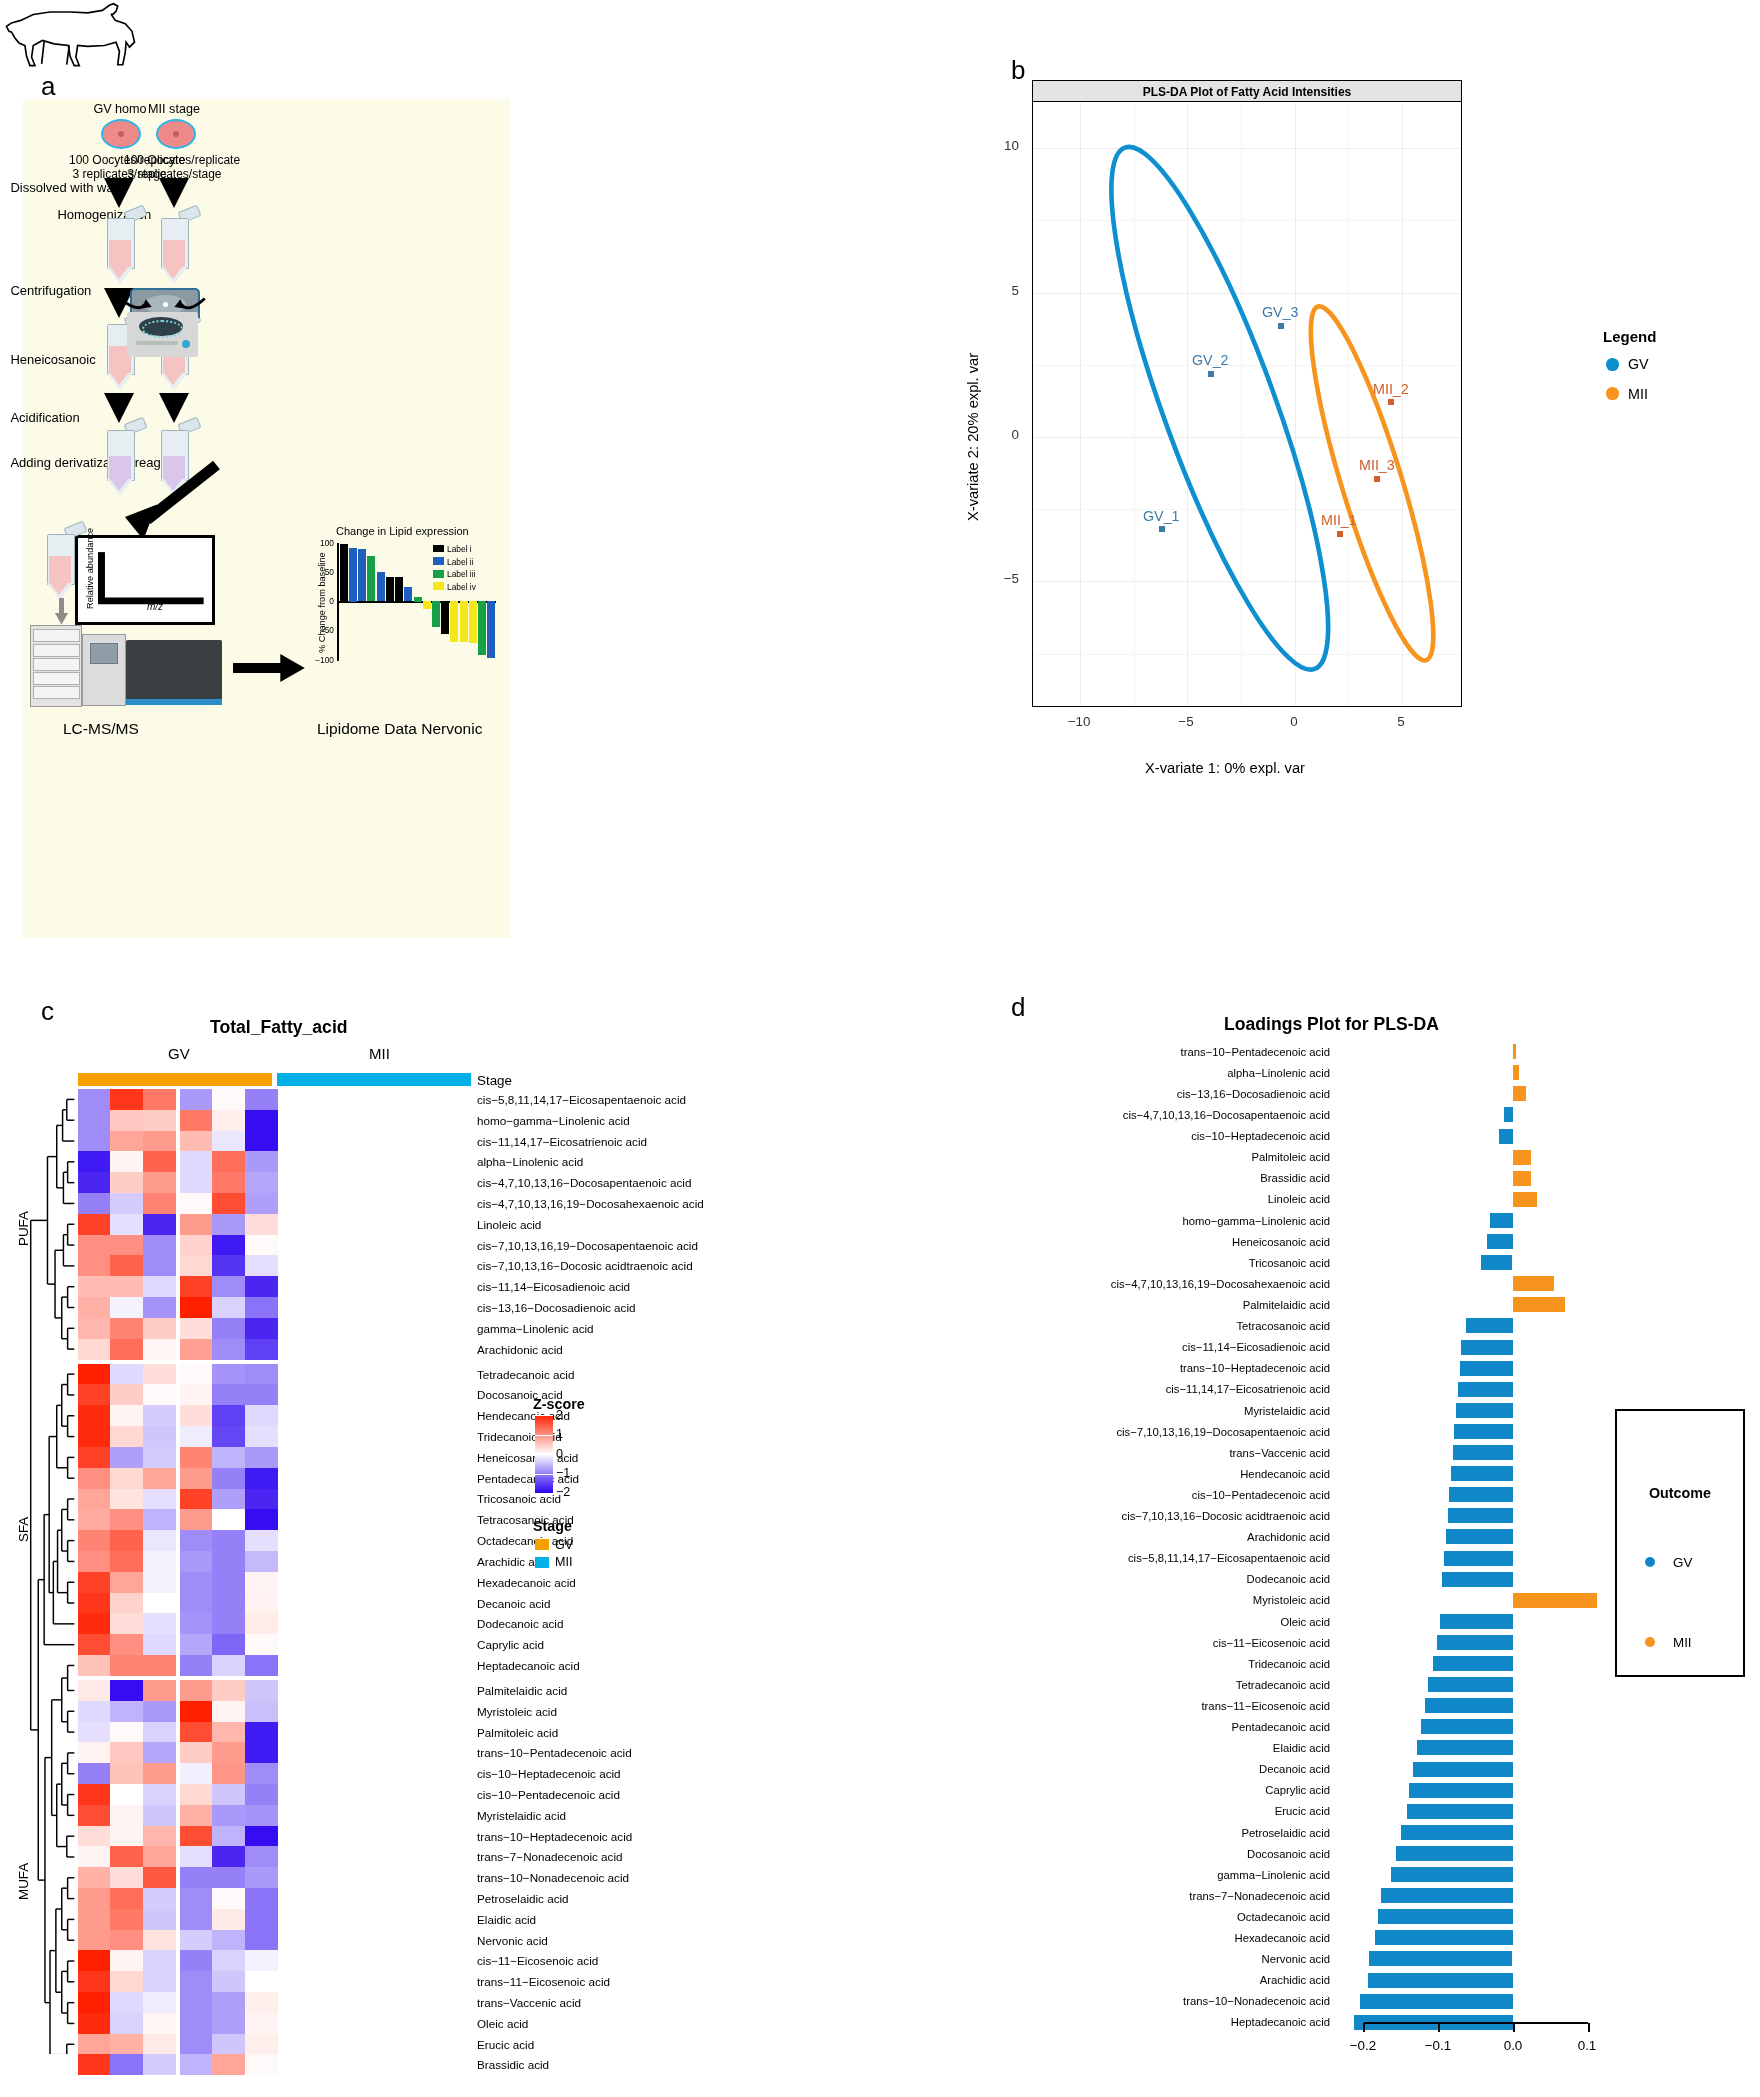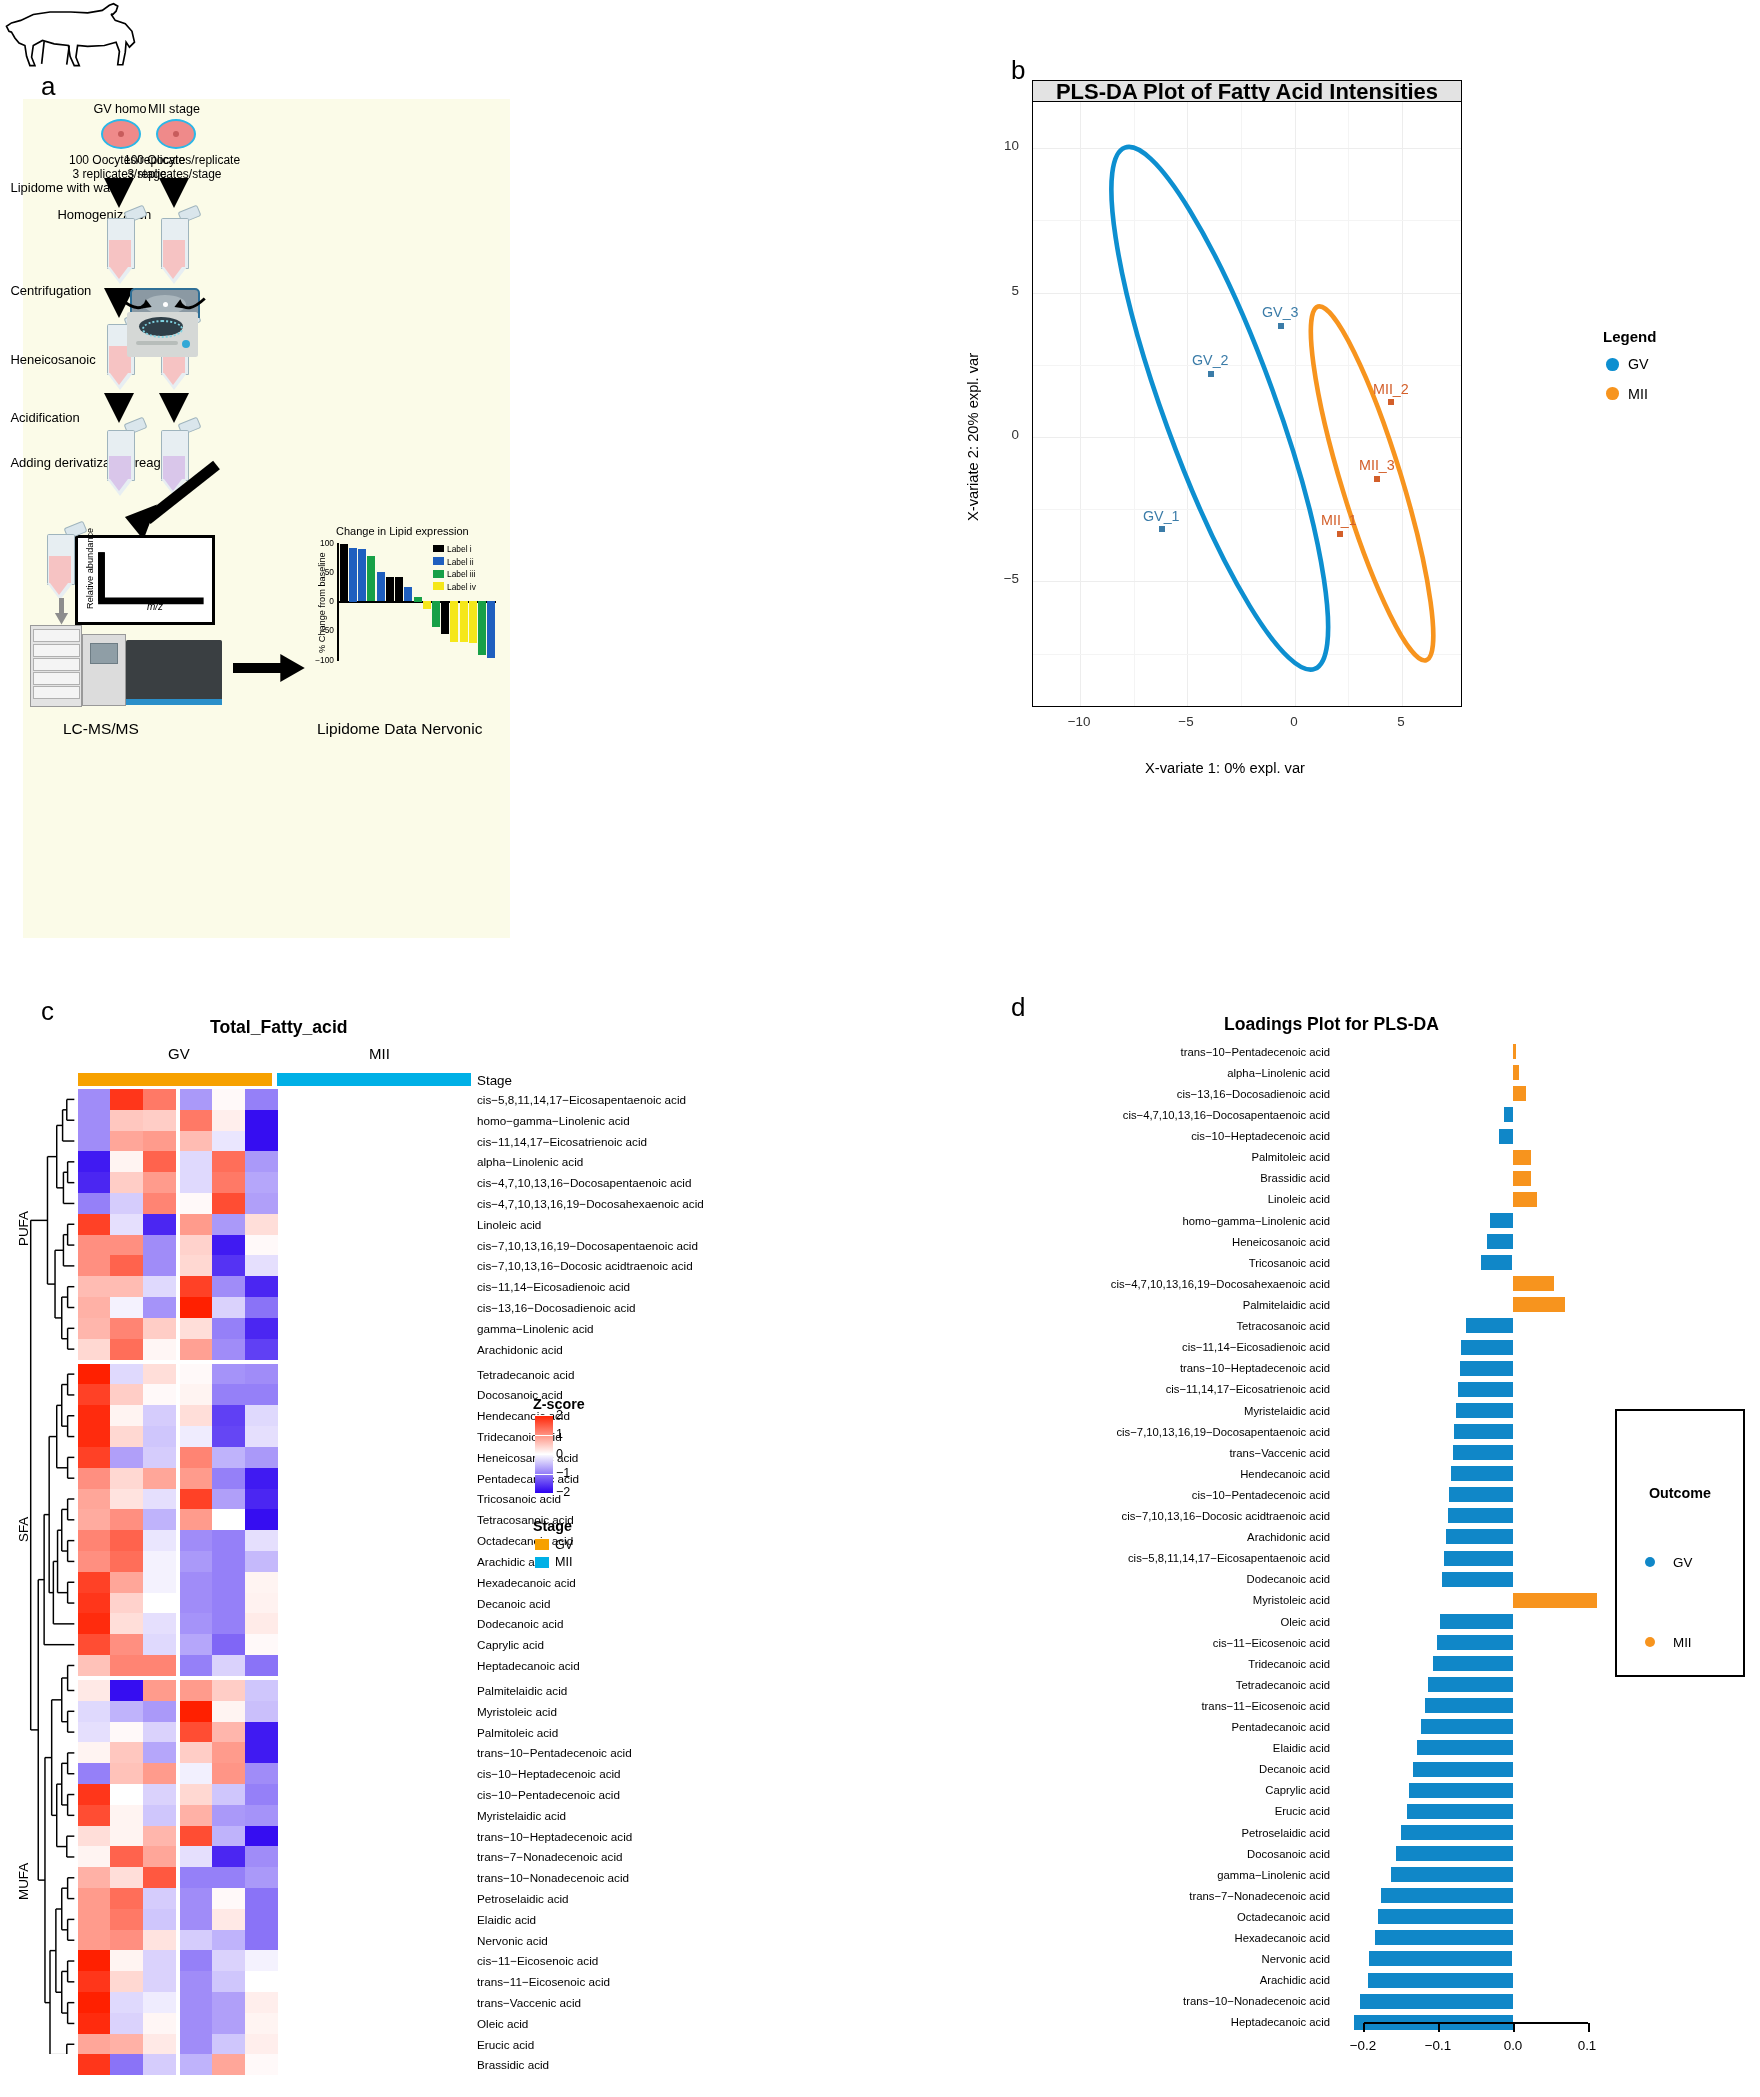--- a/index.html
+++ b/index.html
@@ -57,21 +57,21 @@
   .bc-legrow{position:absolute;font-size:8.4px;white-space:nowrap;}
   .bc-legsw{position:absolute;width:11px;height:7.6px;}
   #a-bigarrow{position:absolute;}
   #a-rightarrow{position:absolute;}
 
   
   #panel-b{left:986px;top:55px;width:774px;height:902px;}
   #b-letter{position:absolute;left:25px;top:0px;}
   #b-frame{position:absolute;left:46px;top:46px;width:428px;height:604px;border:1.7px solid #000;background:#fff;}
   #b-titlebar{position:absolute;left:46px;top:25px;width:428px;height:22px;background:#e3e3e3;border:1.7px solid #000;display:flex;align-items:center;justify-content:center;}
-  #b-title{font-size:22px;font-weight:bold;white-space:nowrap;}
+  #b-title{font-size:12px;font-weight:bold;white-space:nowrap;}
   .b-grid-v{position:absolute;width:0.8px;background:#ededed;top:0;bottom:0;}
   .b-grid-h{position:absolute;height:0.8px;background:#ededed;left:0;right:0;}
   .b-xtick{position:absolute;font-size:13.4px;color:#333;text-align:center;width:50px;}
   .b-ytick{position:absolute;font-size:13.4px;color:#333;text-align:right;width:50px;}
   #b-xaxis-label{position:absolute;font-size:14.7px;white-space:nowrap;}
   #b-yaxis-label{position:absolute;font-size:14.7px;transform:rotate(-90deg);transform-origin:left top;white-space:nowrap;}
   .b-pt{position:absolute;width:5.9px;height:5.9px;}
   .b-ptlabel{position:absolute;font-size:14.3px;white-space:nowrap;}
   #b-legend-title{position:absolute;font-size:15px;font-weight:bold;}
   .b-legrow{position:absolute;font-size:14.3px;}
@@ -125,21 +125,21 @@
 
     <div class="a-colhead" style="left:59px;top:3.4px;width:76px;">GV homo</div>
     <div class="a-colhead" style="left:113px;top:3.4px;width:76px;">MII stage</div>
     <div class="oocyte" style="left:78px;top:20px;"></div>
     <div class="oocyte" style="left:133px;top:20px;"></div>
     <div class="a-sub" style="left:46px;top:54px;width:101px;">100 Oocytes/replicate</div>
     <div class="a-sub" style="left:46px;top:68px;width:101px;">3 replicates/stage</div>
     <div class="a-sub" style="left:101px;top:54px;width:101px;">100 Oocytes/replicate</div>
     <div class="a-sub" style="left:101px;top:68px;width:101px;">3 replicates/stage</div>
 
-    <div class="a-steplabel" style="left:-12.6px;top:81px;">Lipidome with water</div>
+    <div class="a-steplabel" style="left:-12.6px;top:81px;">Dissolved with water</div>
     <div class="a-steplabel" style="left:-12.6px;top:108px;margin-left:47px;">Homogenization</div>
     <div class="a-steplabel" style="left:-12.6px;top:184px;">Centrifugation</div>
     <div class="a-steplabel" style="left:-12.6px;top:253px;">Heneicosanoic</div>
     <div class="a-steplabel" style="left:-12.6px;top:311px;">Acidification</div>
     <div class="a-steplabel" style="left:-12.6px;top:356px;">Adding derivatization reagent</div>
 
     <div class="arrowdn" style="left:81px;top:79px;"></div>
     <div class="tube" style="left:84px;top:119px;">
       <div class="cap"></div>
         <div class="body"></div>

